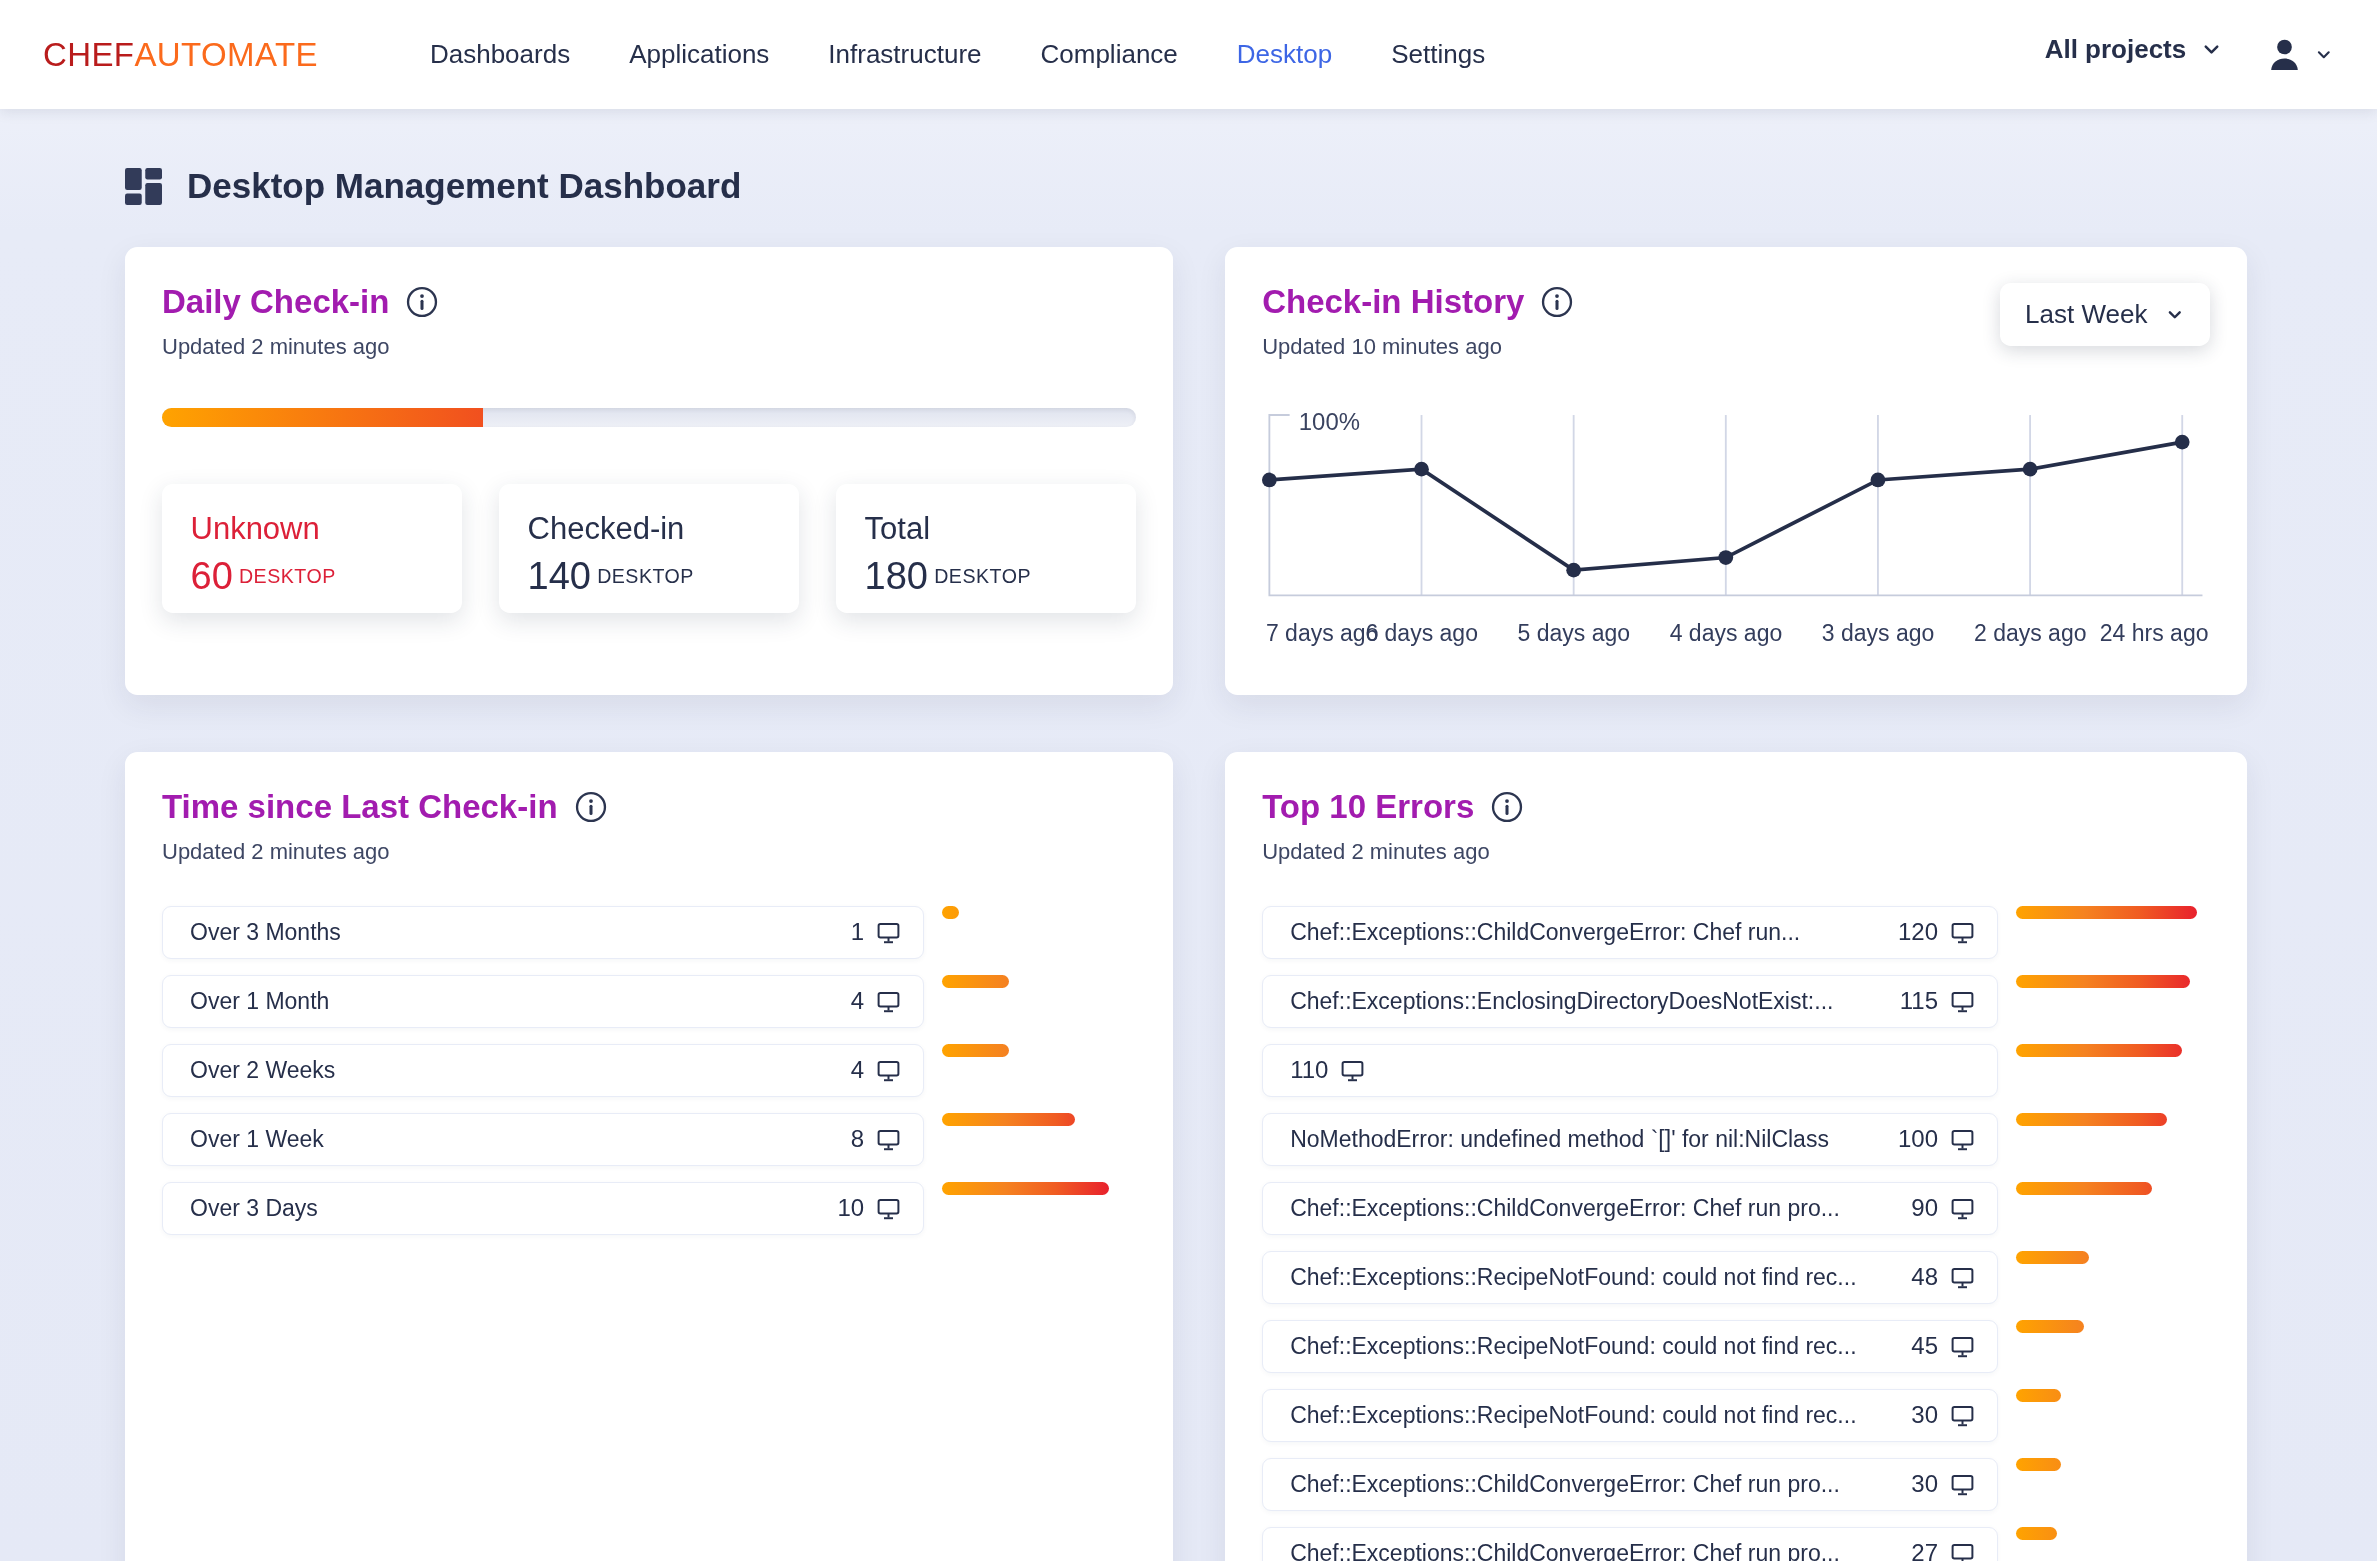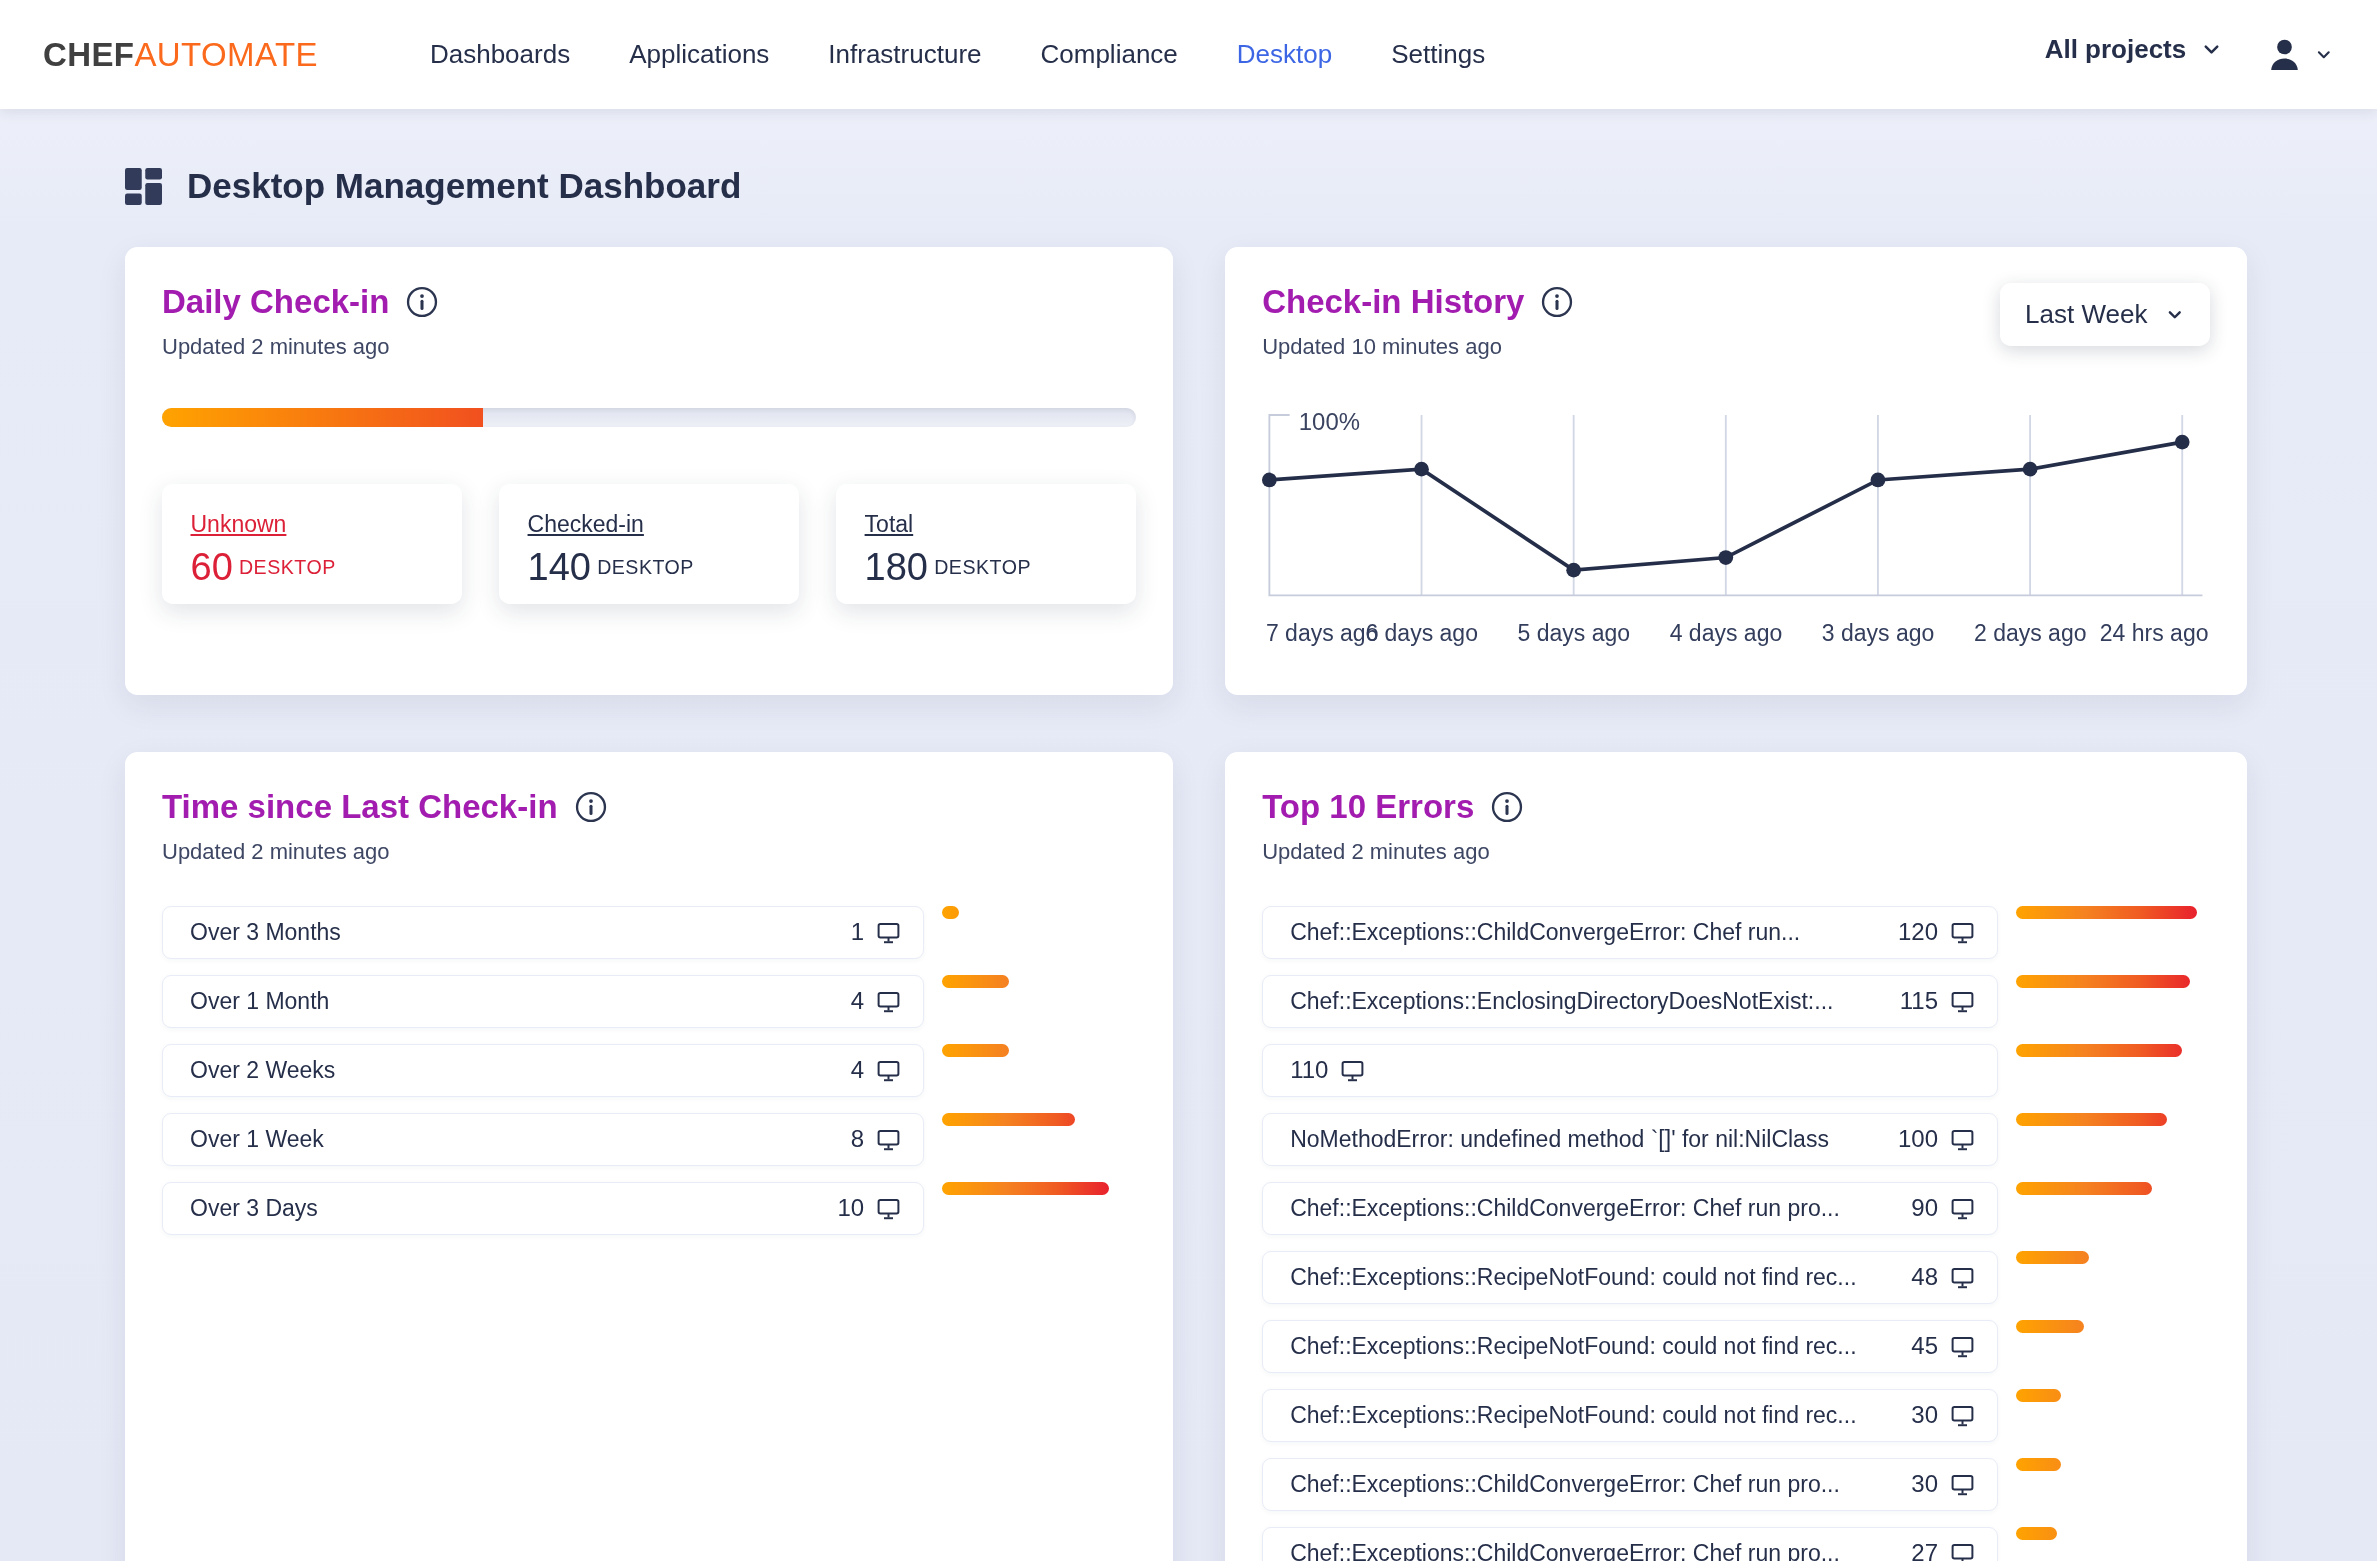--- a/index.html
+++ b/index.html
@@ -4,21 +4,21 @@
 <style>
   * { box-sizing: border-box; margin: 0; padding: 0; }
   html,body { width: 2377px; height: 1562px; overflow: hidden;
     font-family: "Liberation Sans", "DejaVu Sans", sans-serif; color: #262f4a; }
   .viewport { width: 2377px; height: 1562px; background: linear-gradient(180deg, #f2f4fb 0%, #e7ebf7 231px, #e5e9f6 100%); }
 
   
   .topnav { height: 109px; background: #ffffff; display: flex; align-items: center;
     padding: 0 43px; box-shadow: 0 2.7px 12.5px rgba(34,43,69,.10); position: relative; z-index: 10; }
   .logo { font-size: 33px; letter-spacing: 0.4px; cursor: pointer; white-space: nowrap; }
-  .logo .chef { font-weight: 700; color: #404040; }
+  .logo .chef { font-weight: 400; color: #b91c1c; }
   .logo .automate { font-weight: 500; color: #fb6a1c; }
   .nav-links { display: flex; gap: 59px; margin-left: 112px; }
   .nav-link { font-size: 26px; color: #262f4a; text-decoration: none; }
   .nav-link.active { color: #3d66e5; }
   .nav-right { margin-left: auto; display: flex; align-items: flex-start; gap: 41px; }
   .projects-btn { display: flex; align-items: center; gap: 14.2px; background: none; border: none;
     font-family: inherit; font-size: 26px; font-weight: 700; color: #262f4a; cursor: pointer; }
   .user-menu { display: flex; align-items: center; gap: 9px; cursor: pointer; color: #262f4a; }
   .chev { width: 23px; height: 23px; }
   .chev-sm { width: 19.6px; height: 19.6px; }
@@ -37,21 +37,21 @@
   .info-icon { width: 34px; height: 34px; color: #2c3550; cursor: pointer; flex-shrink: 0; }
   .updated { margin-top: 12.5px; font-size: 22px; color: #3e4764; }
 
   
   .progress-track { margin-top: 48px; height: 19.6px; border-radius: 10.7px;
     background: linear-gradient(180deg,#dfe3ee,#eef0f7); box-shadow: inset 0 1.8px 4.4px rgba(34,43,69,.08); }
   .progress-fill { height: 100%; border-radius: 10.7px 0 0 10.7px;
     background: linear-gradient(90deg, #ffa300, #f1501f); }
   .stat-tiles { margin-top: 57px; display: grid; grid-template-columns: repeat(3,1fr); gap: 37px; }
   .tile { background: #fff; border-radius: 10.7px; padding: 27px 28.5px 19.6px; box-shadow: 0 7.1px 23px rgba(34,43,69,.13); }
-  .tile-label { font-size: 23px; color: #262f4a; text-decoration: underline; }
+  .tile-label { font-size: 31px; color: #262f4a; }
   .tile-num-row { display: flex; align-items: flex-end; margin-top: 10.7px; }
   .tile-value { font-size: 38px; line-height: .95; color: #262f4a; }
   .tile-unit { font-size: 19.6px; letter-spacing: 0.5px; color: #262f4a; margin-left: 6.2px; margin-bottom: 6.2px; }
   .tile.alert .tile-label, .tile.alert .tile-value, .tile.alert .tile-unit { color: #dc2038; }
 
   
   .range-select { display: flex; align-items: center; gap: 18px; background: #fff; border: none;
     border-radius: 10.7px; padding: 16px 25px; font-family: inherit; font-size: 26px; color: #262f4a;
     box-shadow: 0 4.4px 18px rgba(34,43,69,.18); cursor: pointer; }
   .chart-wrap { margin-top: 44px; }

